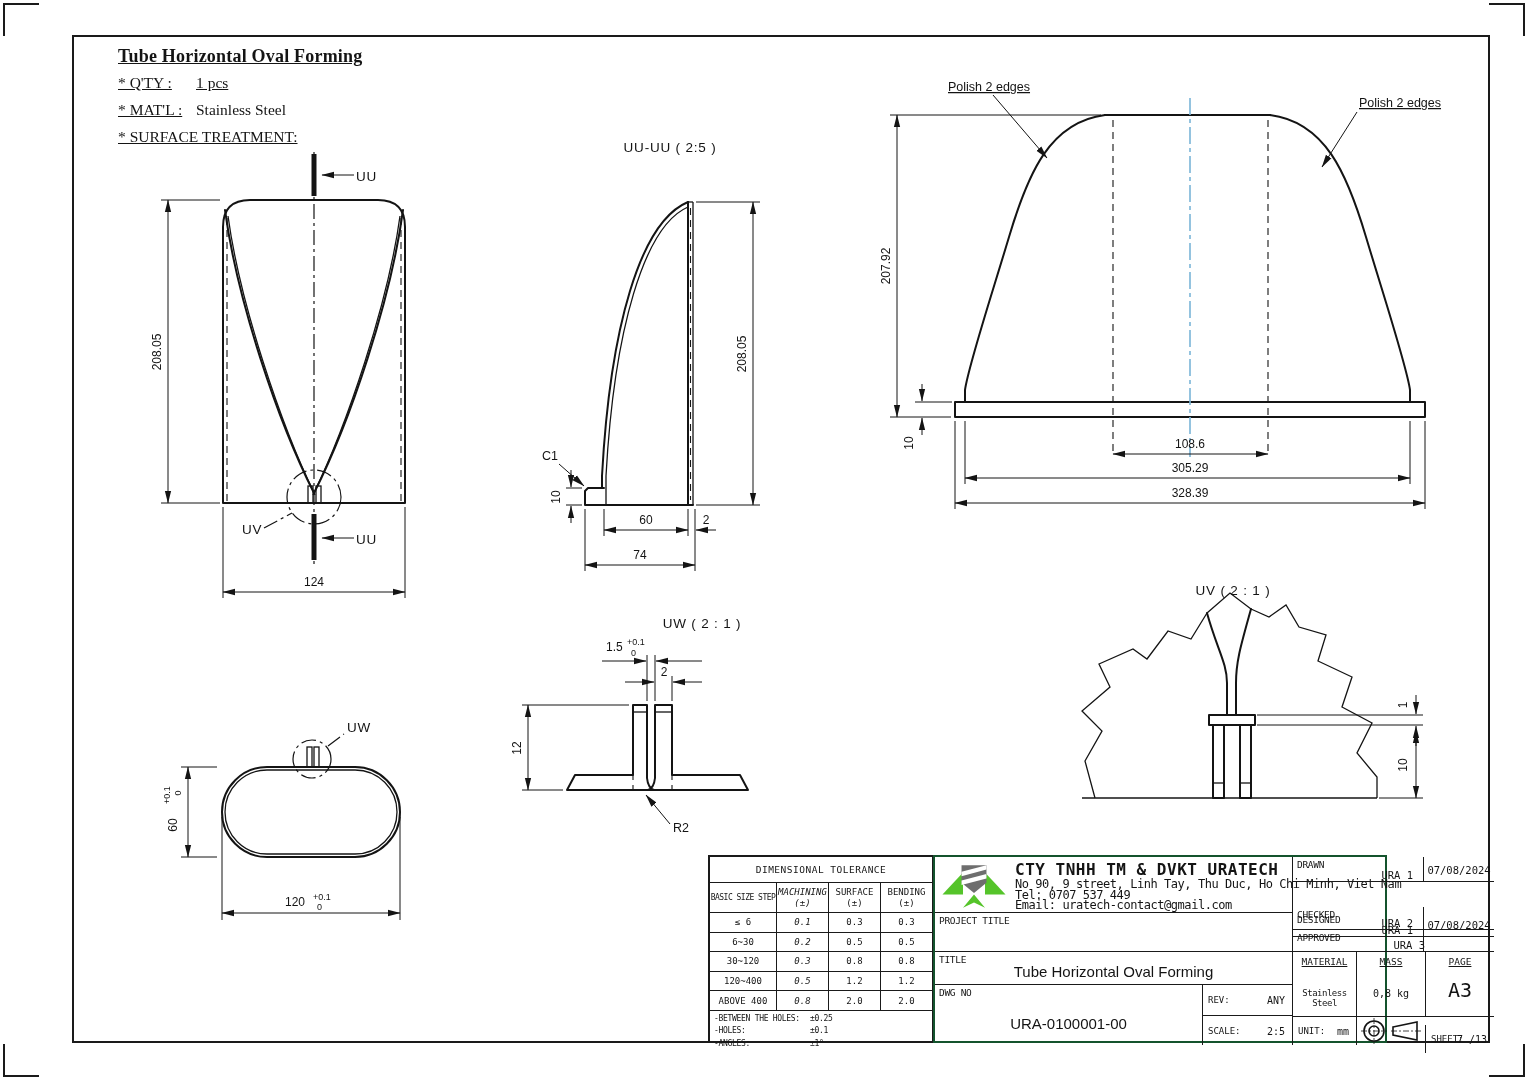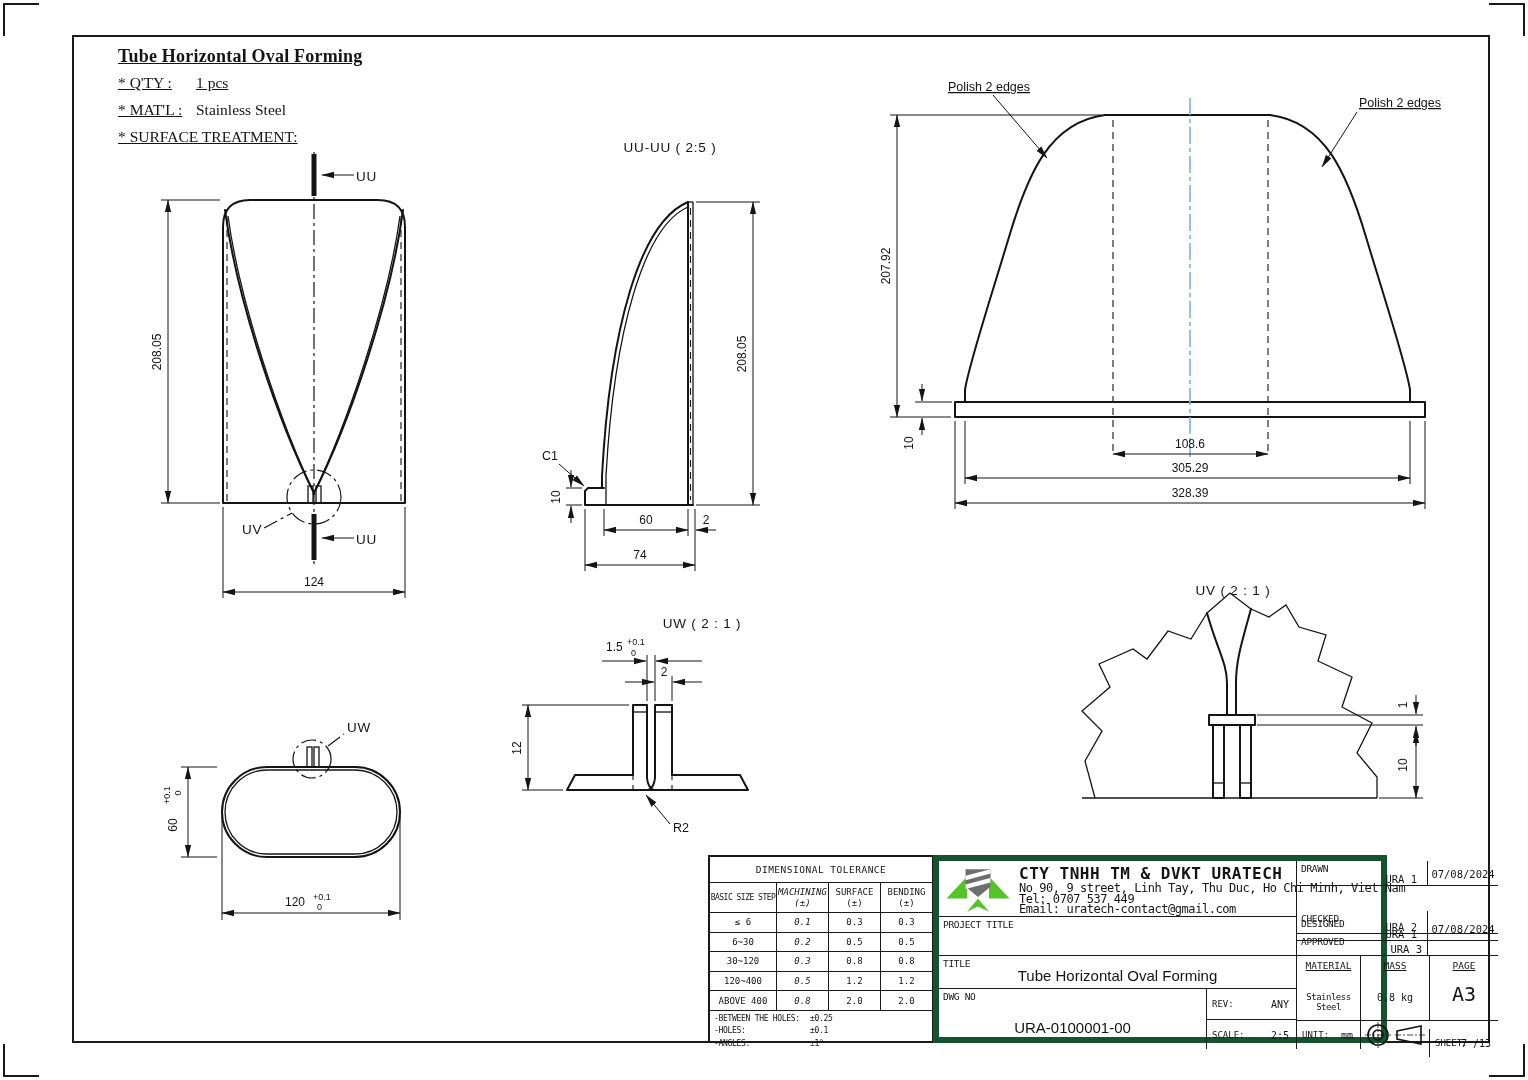--- a/index.html
+++ b/index.html
@@ -48,21 +48,21 @@
   .tt .c0{width:67px;}.tt .c1{width:52px;font-style:italic;}.tt .c2{width:52px;}.tt .c3{width:51px;}
   .tt .h0{font-size:8px;letter-spacing:-.5px;}
   .tt .drow{display:flex;height:18.6px;border-bottom:1.5px solid #1a1a1a;}
   .tt .drow .c{display:flex;align-items:center;justify-content:center;border-right:1.5px solid #1a1a1a;
       box-sizing:border-box;}
   .tt .notes{padding:2px 0 0 4px;font-size:8px;letter-spacing:-.3px;line-height:12.5px;}
   .tt .notes .nline{position:relative;height:12.5px;}
   .tt .notes .nval{position:absolute;left:96px;top:0;}
 
   
-  .tb{position:absolute;left:933px;top:855px;width:454px;height:188px;border:6px solid #14532d;
+  .tb{position:absolute;left:933px;top:855px;width:454px;height:188px;border:2px solid #14532d;
       box-sizing:border-box;font-family:"DejaVu Sans Mono",monospace;}
   .tb .cell{position:absolute;box-sizing:border-box;}
   .tb .lab{position:absolute;left:4px;top:2px;font-size:9.5px;letter-spacing:-.3px;}
   .tb .bb{border-bottom:1.5px solid #1a1a1a;}
   .tb .bl{border-left:1.5px solid #1a1a1a;}
   .company-name{font-size:16px;font-weight:bold;letter-spacing:.5px;white-space:nowrap;}
   .company-sub{font-size:12px;letter-spacing:-.45px;line-height:10.5px;white-space:nowrap;}
   .big-sans{font-family:"Liberation Sans",sans-serif;}
   .underl{text-decoration:underline;}
   .signoff-name{position:absolute;right:10px;bottom:1px;font-size:10.5px;}
@@ -424,21 +424,21 @@
         <span class="lab">CHECKED</span>
         <div class="cell" style="left:0;top:0;width:130px;height:23px;">
             <span class="signoff-name">URA 2</span>
           </div>
         <div class="cell bl" style="left:130px;top:0;width:71px;height:23px;">
             <span class="signoff-date"></span>
           </div>
       </div>
       <div class="cell bb" style="left:0;top:73px;width:201px;height:22px;">
         <span class="lab">APPROVED</span>
-        <div class="cell" style="left:5px;top:0;width:130px;height:22px;">
+        <div class="cell" style="left:12px;top:0;width:130px;height:22px;">
             <span class="signoff-name">URA 3</span>
           </div>
         <div class="cell bl" style="left:130px;top:0;width:71px;height:22px;">
             <span class="signoff-date"></span>
           </div>
       </div>
 
       <div class="cell bb" style="left:0;top:95px;width:63px;height:65px;">
         <div class="abs underl" style="left:0;top:4px;width:100%;text-align:center;font-size:9.5px;">MATERIAL</div>
         <div class="abs" style="left:0;top:36px;width:100%;text-align:center;font-size:9px;letter-spacing:-.5px;">Stainless Steel</div>

